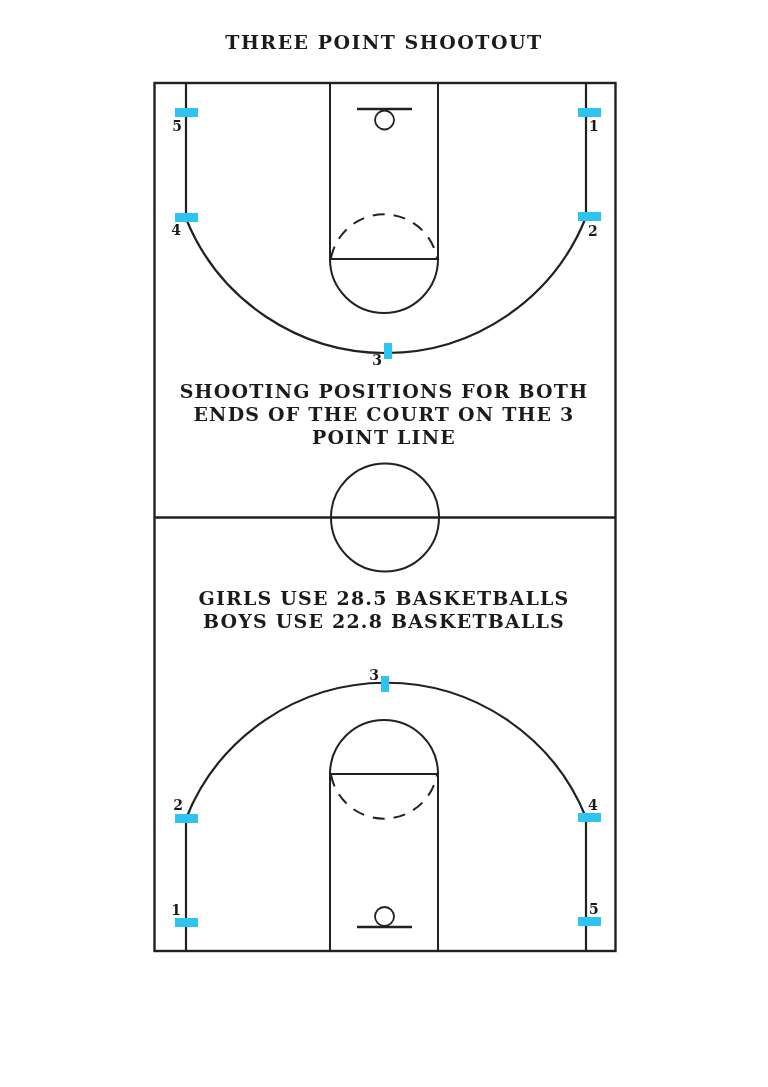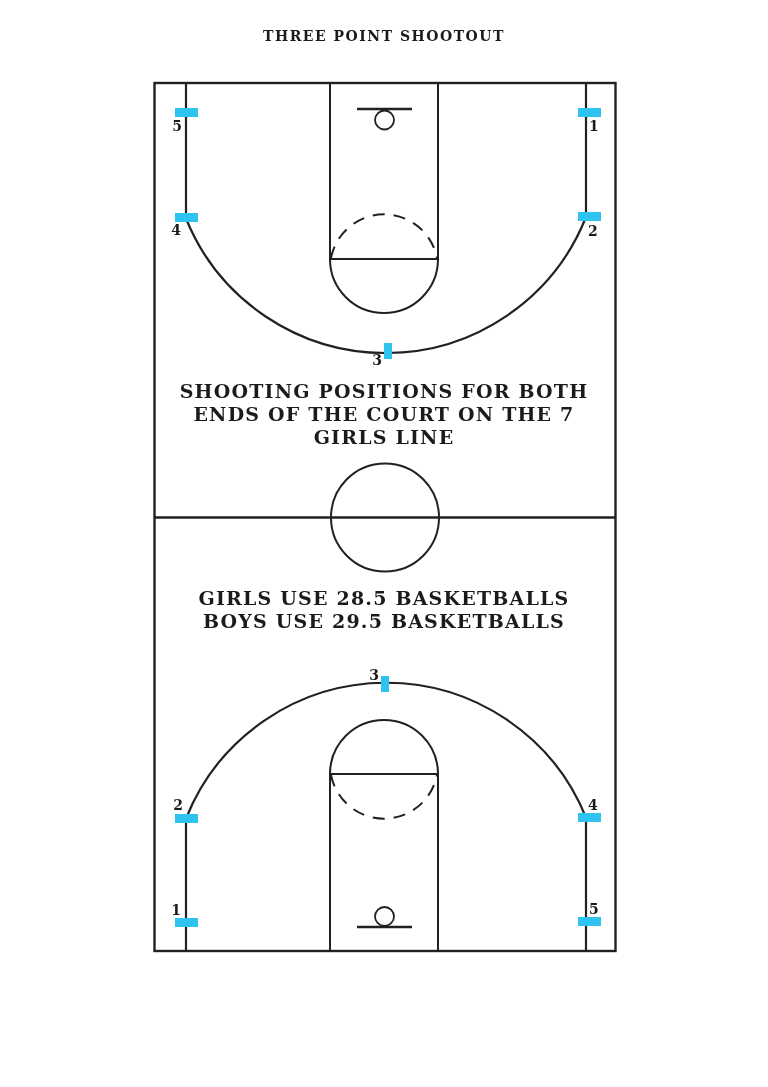--- a/index.html
+++ b/index.html
@@ -17,21 +17,21 @@
     overflow:hidden;
   }
   .court-svg{position:absolute;left:0;top:0;}
   .ln{stroke:var(--line);fill:none;}
   .txt{
     position:absolute;left:0;right:0;
     text-align:center;
     font-weight:700;
     color:var(--text);
   }
-  .title{top:25px;font-size:14px;line-height:22px;letter-spacing:1.5px;}
+  .title{top:31px;font-size:19px;line-height:22px;letter-spacing:1.5px;}
   .note-positions{top:380px;font-size:19px;line-height:23px;letter-spacing:1.2px;text-align:center;}
   .note-balls{top:587px;font-size:19px;line-height:23px;letter-spacing:1.2px;}
   .pos-label{
     font-family:"DejaVu Serif","Liberation Serif",serif;
     font-size:14px;font-weight:700;
     fill:var(--text);
   }
 </style>
 </head>
 <body>
@@ -81,22 +81,22 @@
         <text x="589" y="914" text-anchor="start" class="pos-label">5</text>
       </g>
   </svg>
 
   <div class="txt title">
     <div>THREE POINT SHOOTOUT</div>
   </div>
 
   <div class="txt note-positions">
     <div>SHOOTING POSITIONS FOR BOTH</div>
-    <div>ENDS OF THE COURT ON THE 7</div>
-    <div>GIRLS LINE</div>
+    <div>ENDS OF THE COURT ON THE 3</div>
+    <div>POINT LINE</div>
   </div>
 
   <div class="txt note-balls">
     <div>GIRLS USE 28.5 BASKETBALLS</div>
-    <div>BOYS USE 29.5 BASKETBALLS</div>
+    <div>BOYS USE 22.8 BASKETBALLS</div>
   </div>
 
 </div>
 
 </body></html>

